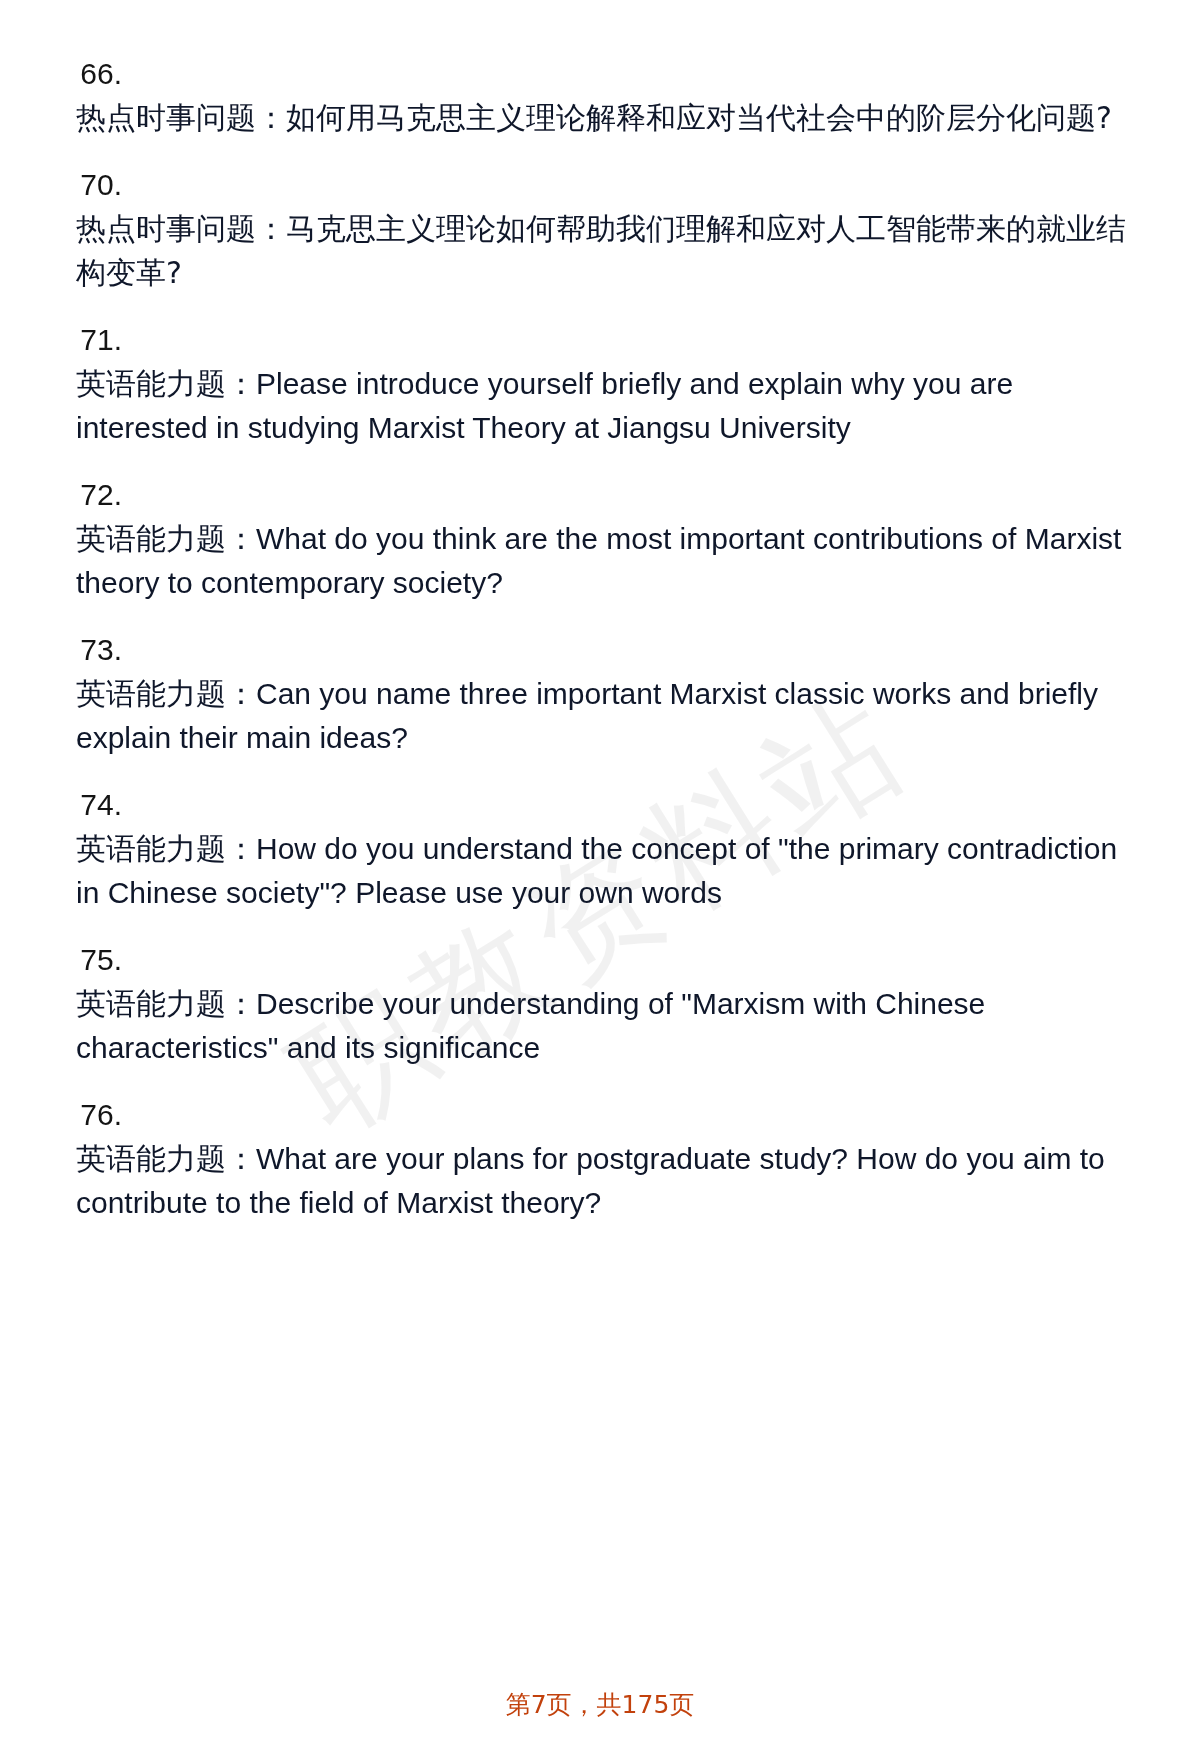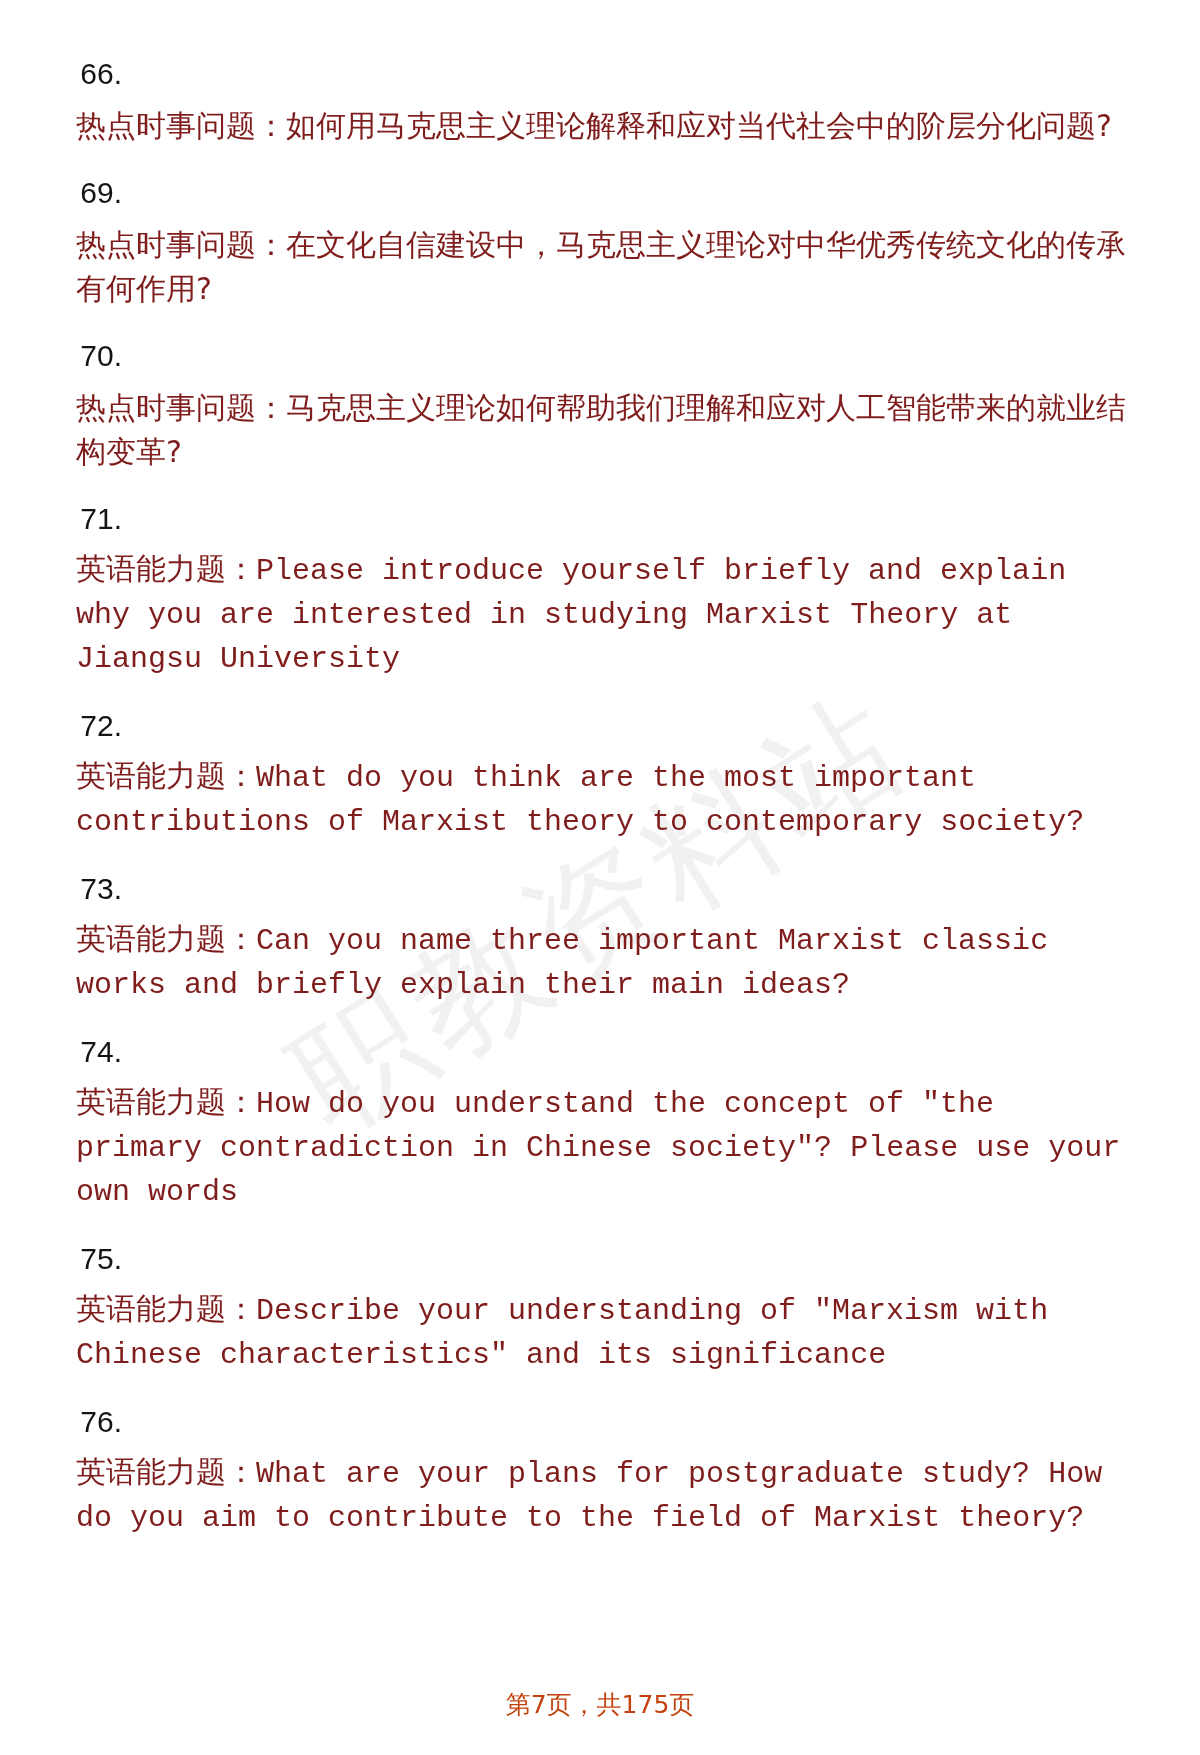--- a/index.html
+++ b/index.html
@@ -53,28 +53,27 @@
     font-size: 30px;
     line-height: 44px;
     font-family: "Liberation Sans", sans-serif;
     color: #141414;
   }
   .qbody {
     flex: 1 1 auto;
     padding-left: 16px;
     font-size: 30px;
     line-height: 44px;
-    color: #7f1d1d;
+    color: #0f172a;
     font-family: "DejaVu Sans", "Liberation Sans", sans-serif;
     text-align: left;
     word-break: break-word;
-    margin-top: 8px;
   }
   .qbody.latin {
-    font-family: Liberation Mono, monospace;
+    font-family: Liberation Sans, sans-serif;
   }
   .footer {
     position: absolute;
     left: 0;
     right: 0;
     bottom: 34px;
     text-align: center;
     font-size: 25px;
     color: #c2410c;
     font-family: "DejaVu Sans", "Liberation Sans", sans-serif;
@@ -90,24 +89,20 @@
 
   <div class="content">
 
     <div class="qitem">
       <div class="qnum">66.</div>
       <div class="qbody">热点时事问题：如何用马克思主义理论解释和应对当代社会中的阶层分化问题?</div>
     </div>
 
 
 
-    <div class="qitem">
-      <div class="qnum">69.</div>
-      <div class="qbody">热点时事问题：在文化自信建设中，马克思主义理论对中华优秀传统文化的传承有何作用?</div>
-    </div>
 
     <div class="qitem">
       <div class="qnum">70.</div>
       <div class="qbody">热点时事问题：马克思主义理论如何帮助我们理解和应对人工智能带来的就业结构变革?</div>
     </div>
 
     <div class="qitem">
       <div class="qnum">71.</div>
       <div class="qbody latin">英语能力题：Please introduce yourself briefly and explain why you are interested in studying Marxist Theory at Jiangsu University</div>
     </div>

